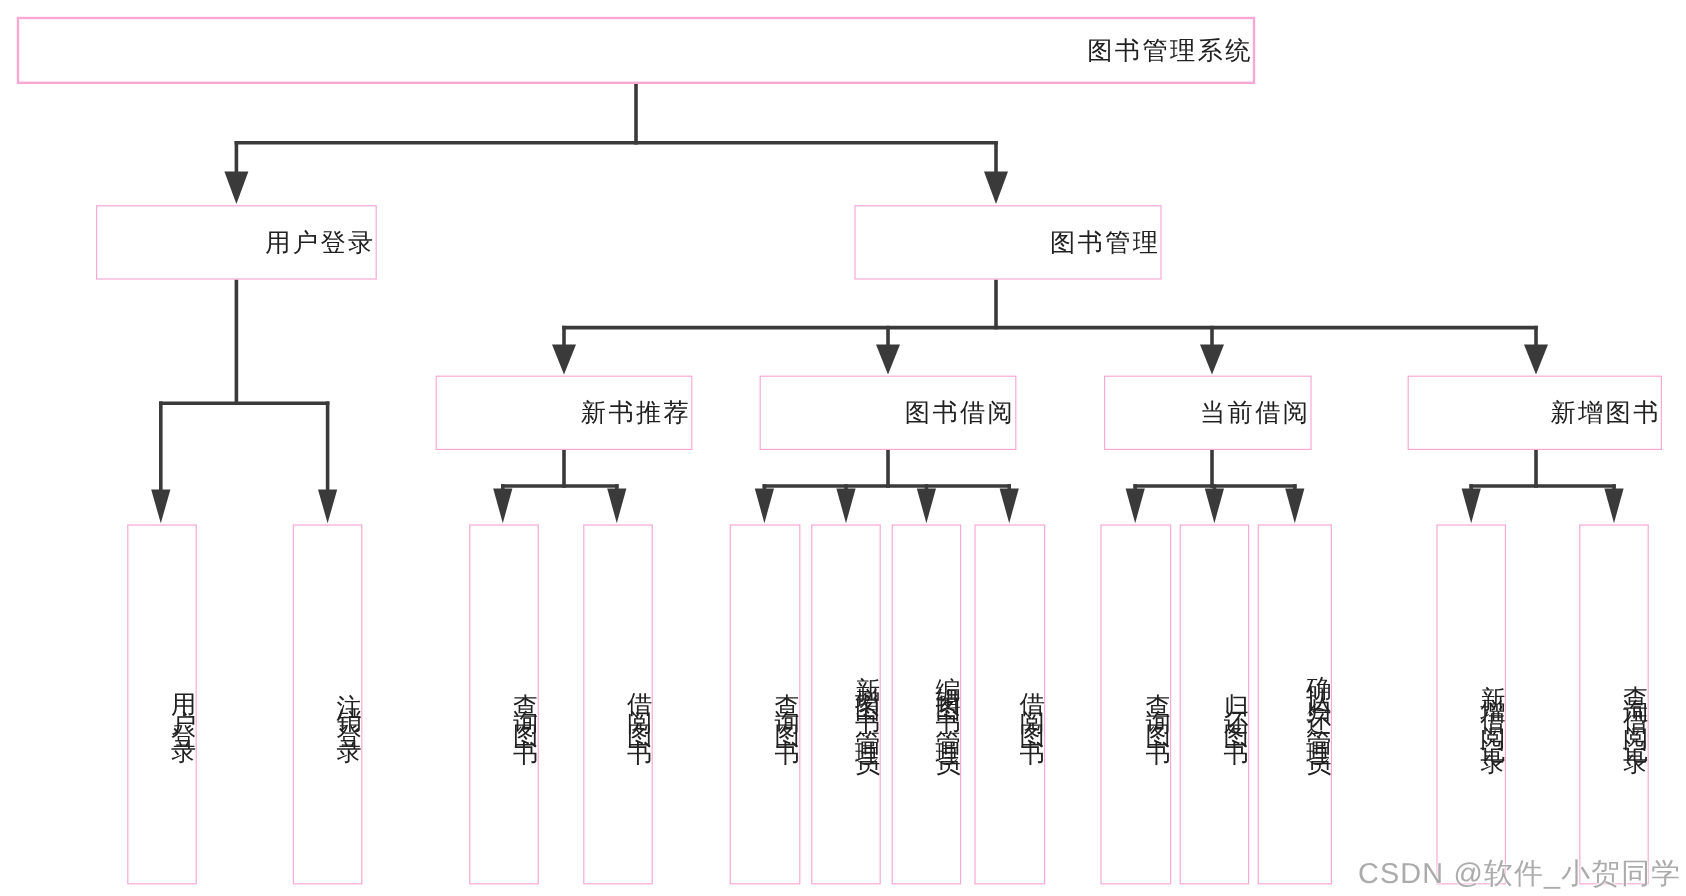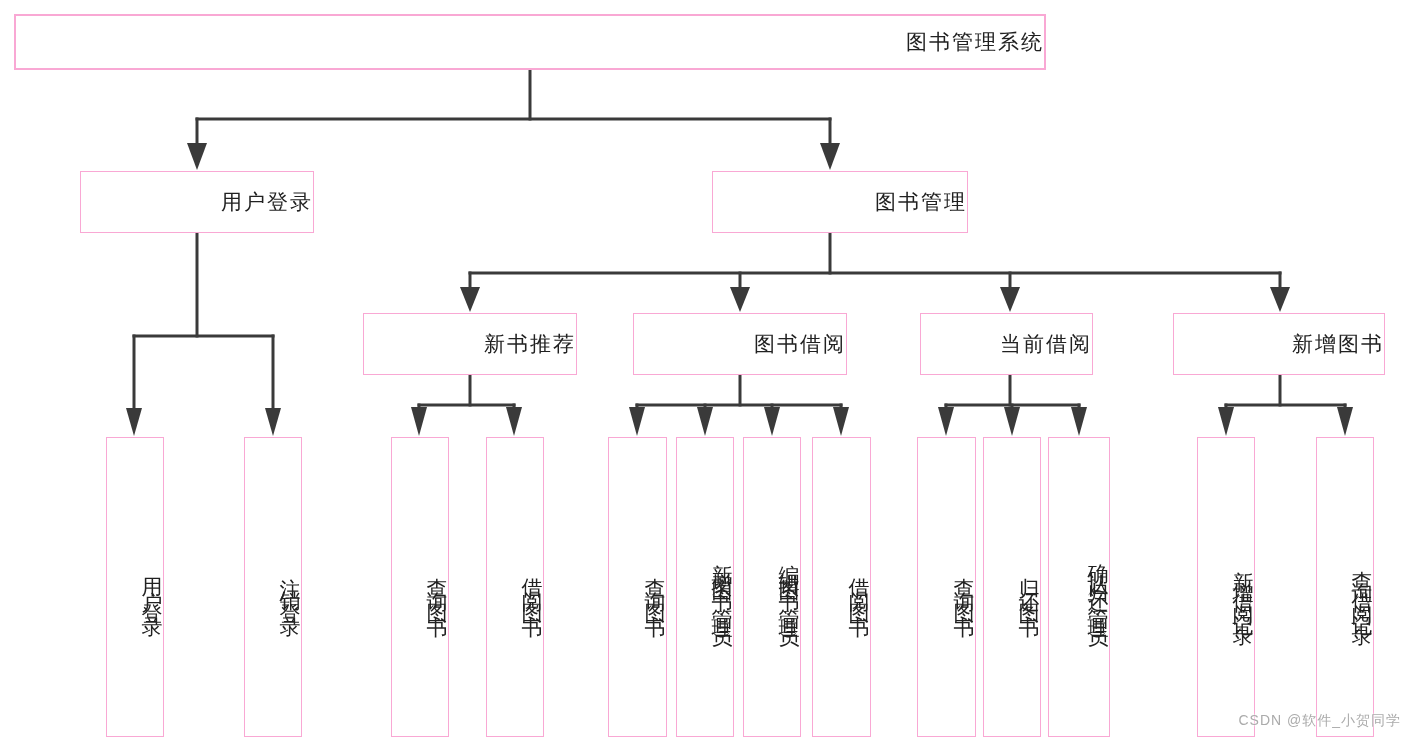--- a/index.html
+++ b/index.html
@@ -48,21 +48,21 @@
     font-size: 21px;
   }
   .sp4 span { letter-spacing: 13px; }
   .sp6 span { letter-spacing: 11px; }
   .sp9 span { letter-spacing: 9px; }
 
   .watermark {
     position: absolute;
     right: 4px;
     top: 712px;
-    font-size: 14px;
+    font-size: 24px;
     color: #ababab;
     letter-spacing: 1px;
     text-shadow: 0 0 3px #ffffff, 0 0 2px #ffffff;
     z-index: 5;
     white-space: nowrap;
   }
 </style>
 </head>
 <body>
 

